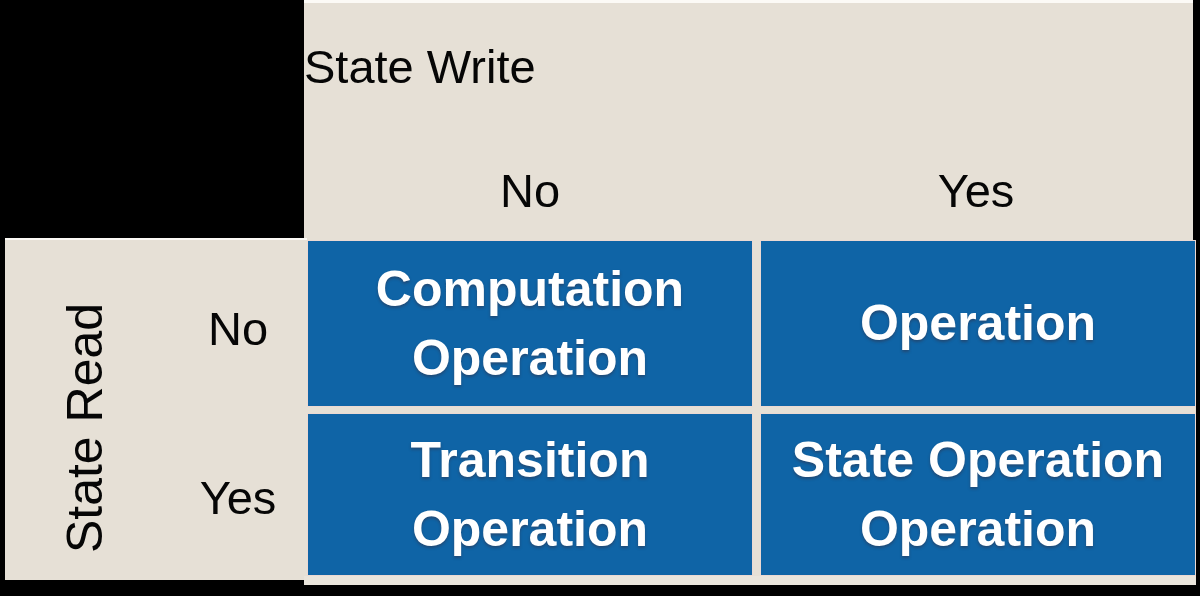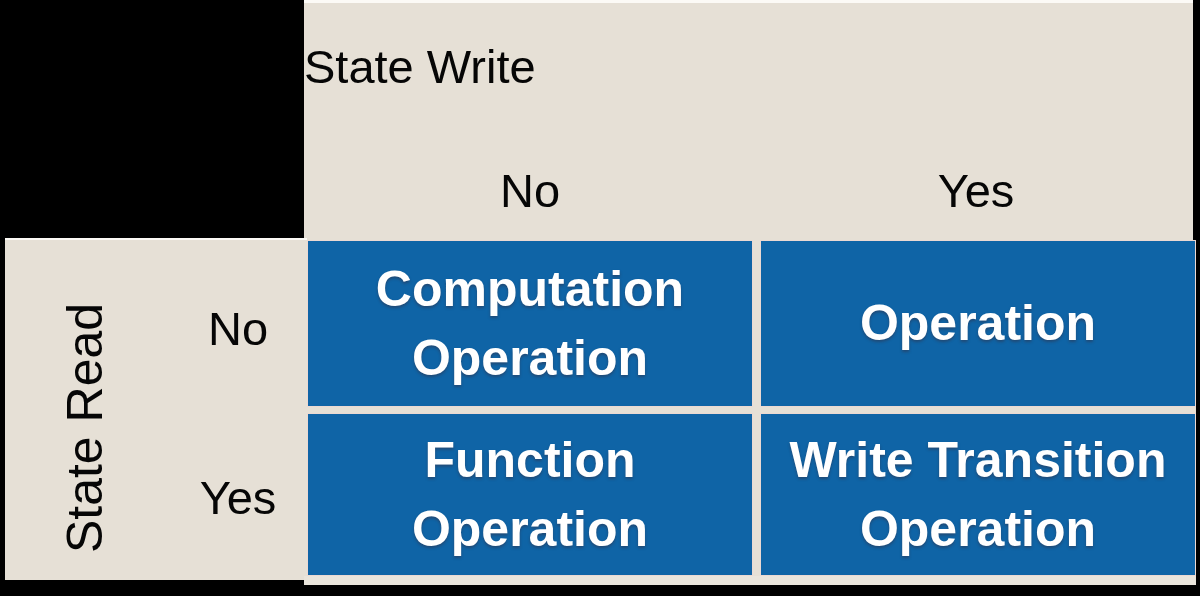--- a/index.html
+++ b/index.html
@@ -132,24 +132,24 @@
 
   <div class="grid">
     <div class="cell">
       <span>Computation</span>
       <span>Operation</span>
     </div>
     <div class="cell">
       <span>Operation</span>
     </div>
     <div class="cell">
-      <span>Function</span>
+      <span>Transition</span>
       <span>Operation</span>
     </div>
     <div class="cell">
-      <span>Write Transition</span>
+      <span>State Operation</span>
       <span>Operation</span>
     </div>
   </div>
 
   <div class="bottom-strip"></div>
 
 </div>
 
 </body></html>

